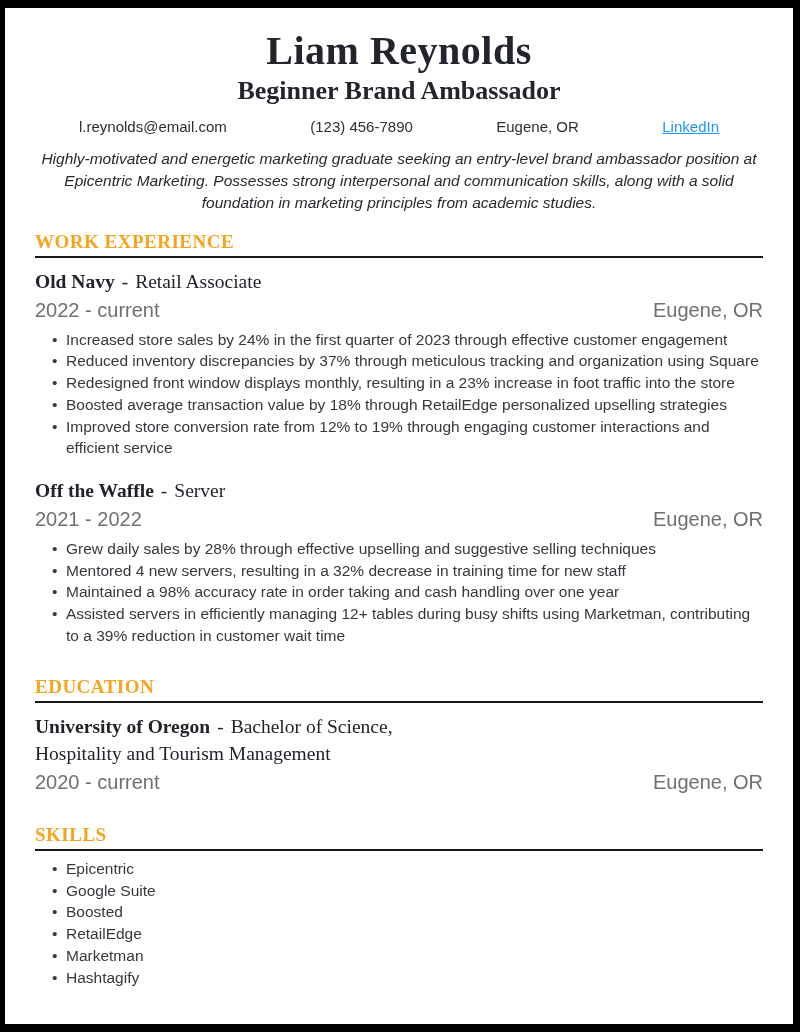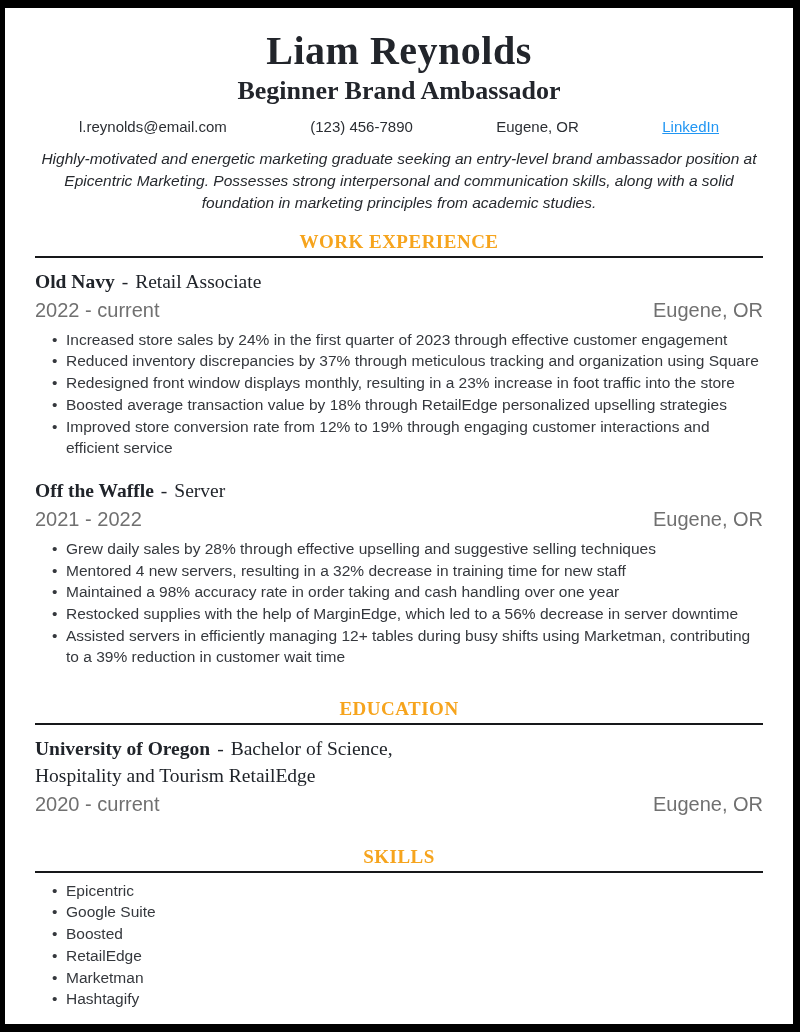--- a/index.html
+++ b/index.html
@@ -63,21 +63,20 @@
   
   .sec-heading {
     font-family: "Liberation Serif", serif;
     font-weight: 700;
     font-size: 19px;
     letter-spacing: 0.5px;
     color: #f6a41d;
     border-bottom: 2px solid #17181a;
     padding-bottom: 3px;
     margin-top: 17px;
-    text-align: center;
   }
   .sec-heading.gap-lg { margin-top: 30px; }
   .entry-title {
     font-family: "Liberation Serif", serif;
     font-size: 19.5px;
     line-height: 1.38;
     color: #20242a;
     margin-top: 11px;
   }
   .entry-title .company { font-weight: 700; }
@@ -154,31 +153,30 @@
         <span class="company">Off the Waffle</span><span class="sep">-</span><span class="role">Server</span>
       </div>
       <div class="meta">
         <span>2021 - 2022</span>
         <span>Eugene, OR</span>
       </div>
       <ul class="bullets">
         <li>Grew daily sales by 28% through effective upselling and suggestive selling techniques</li>
         <li>Mentored 4 new servers, resulting in a 32% decrease in training time for new staff</li>
         <li>Maintained a 98% accuracy rate in order taking and cash handling over one year</li>
-        <li>Restocked supplies with the help of MarginEdge, which led to a 56% decrease in server downtime</li>
         <li>Assisted servers in efficiently managing 12+ tables during busy shifts using Marketman, contributing to a 39% reduction in customer wait time</li>
       </ul>
     </article>
   </section>
 
   <section>
     <h3 class="sec-heading gap-lg">EDUCATION</h3>
     <div class="entry-title">
       <span class="company">University of Oregon</span><span class="sep">-</span><span class="role">Bachelor of Science,</span>
-      <span class="role-line2">Hospitality and Tourism RetailEdge</span>
+      <span class="role-line2">Hospitality and Tourism Management</span>
     </div>
     <div class="meta edu-meta">
       <span>2020 - current</span>
       <span>Eugene, OR</span>
     </div>
   </section>
 
   <section>
     <h3 class="sec-heading gap-lg">SKILLS</h3>
     <ul class="bullets">

